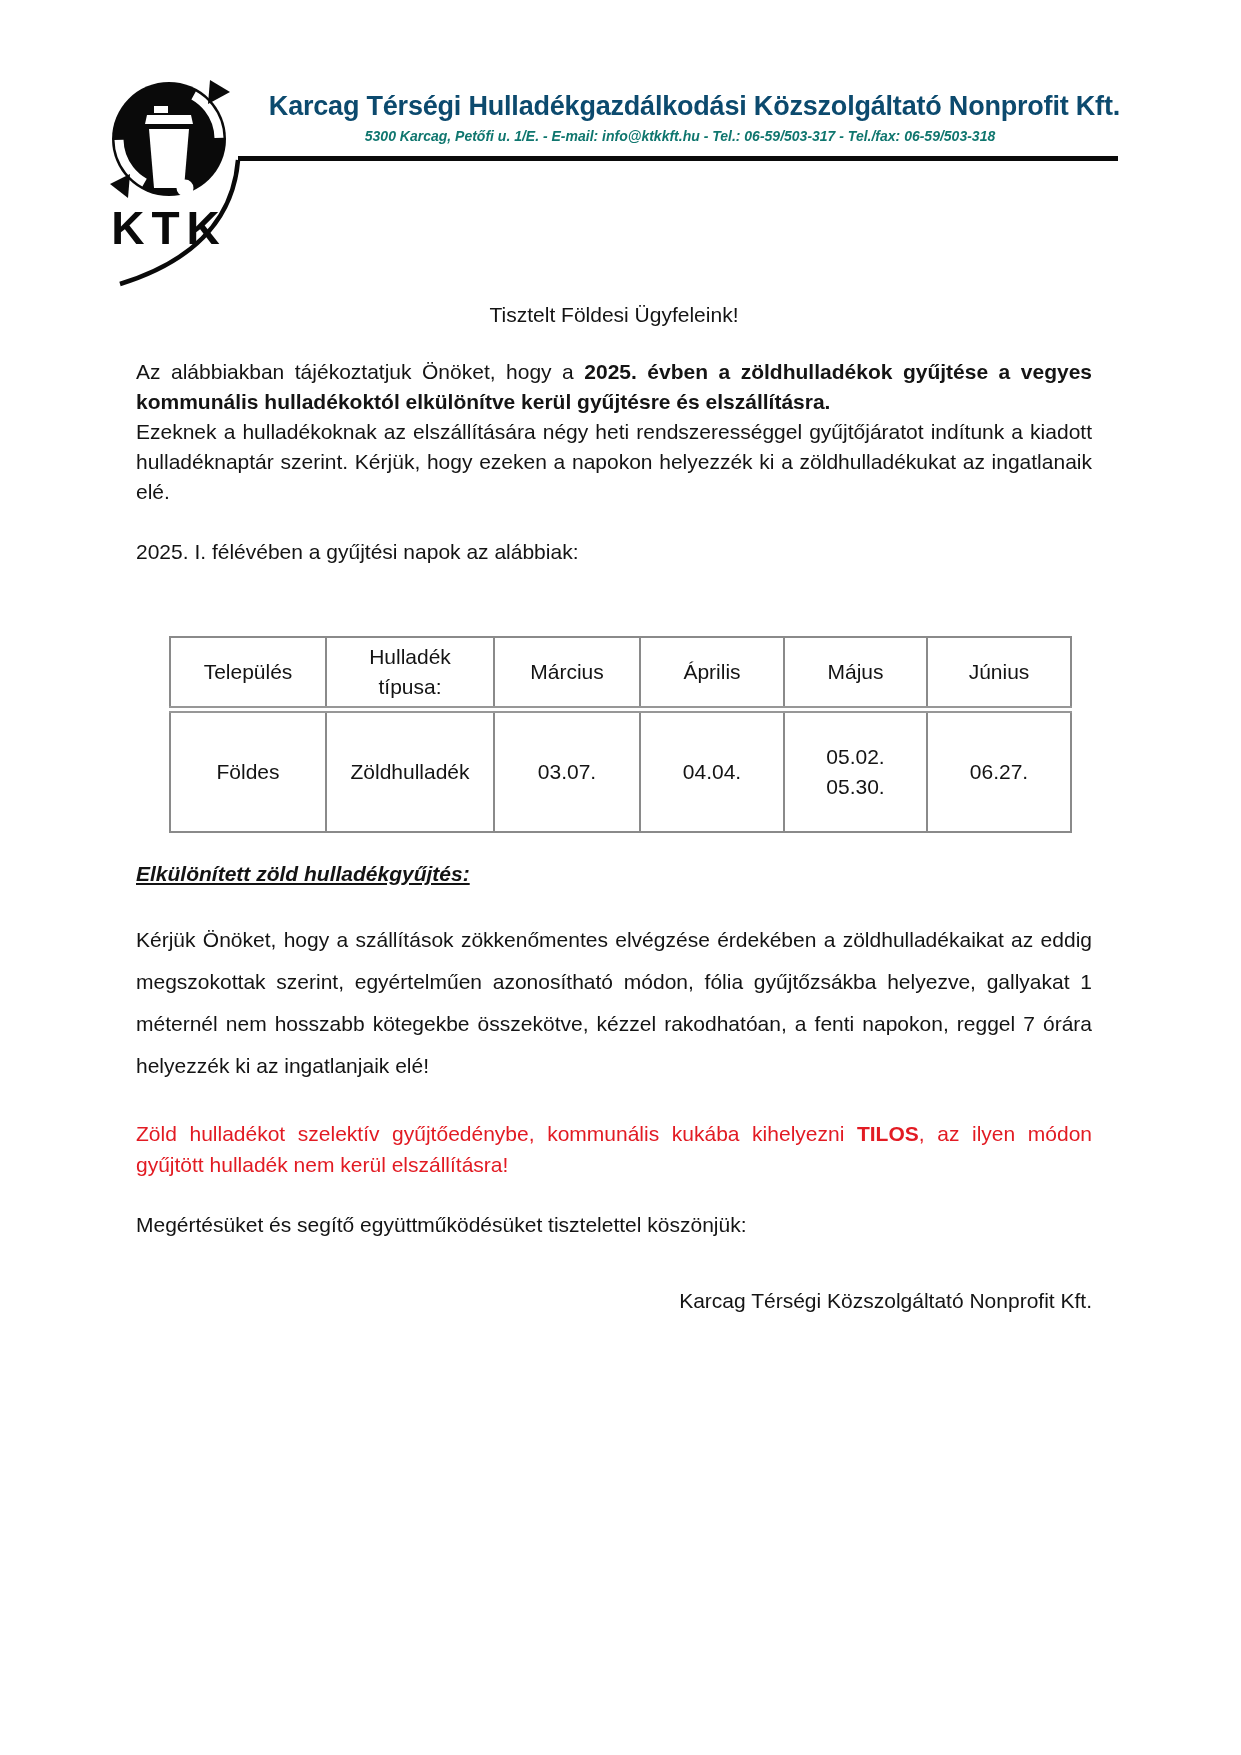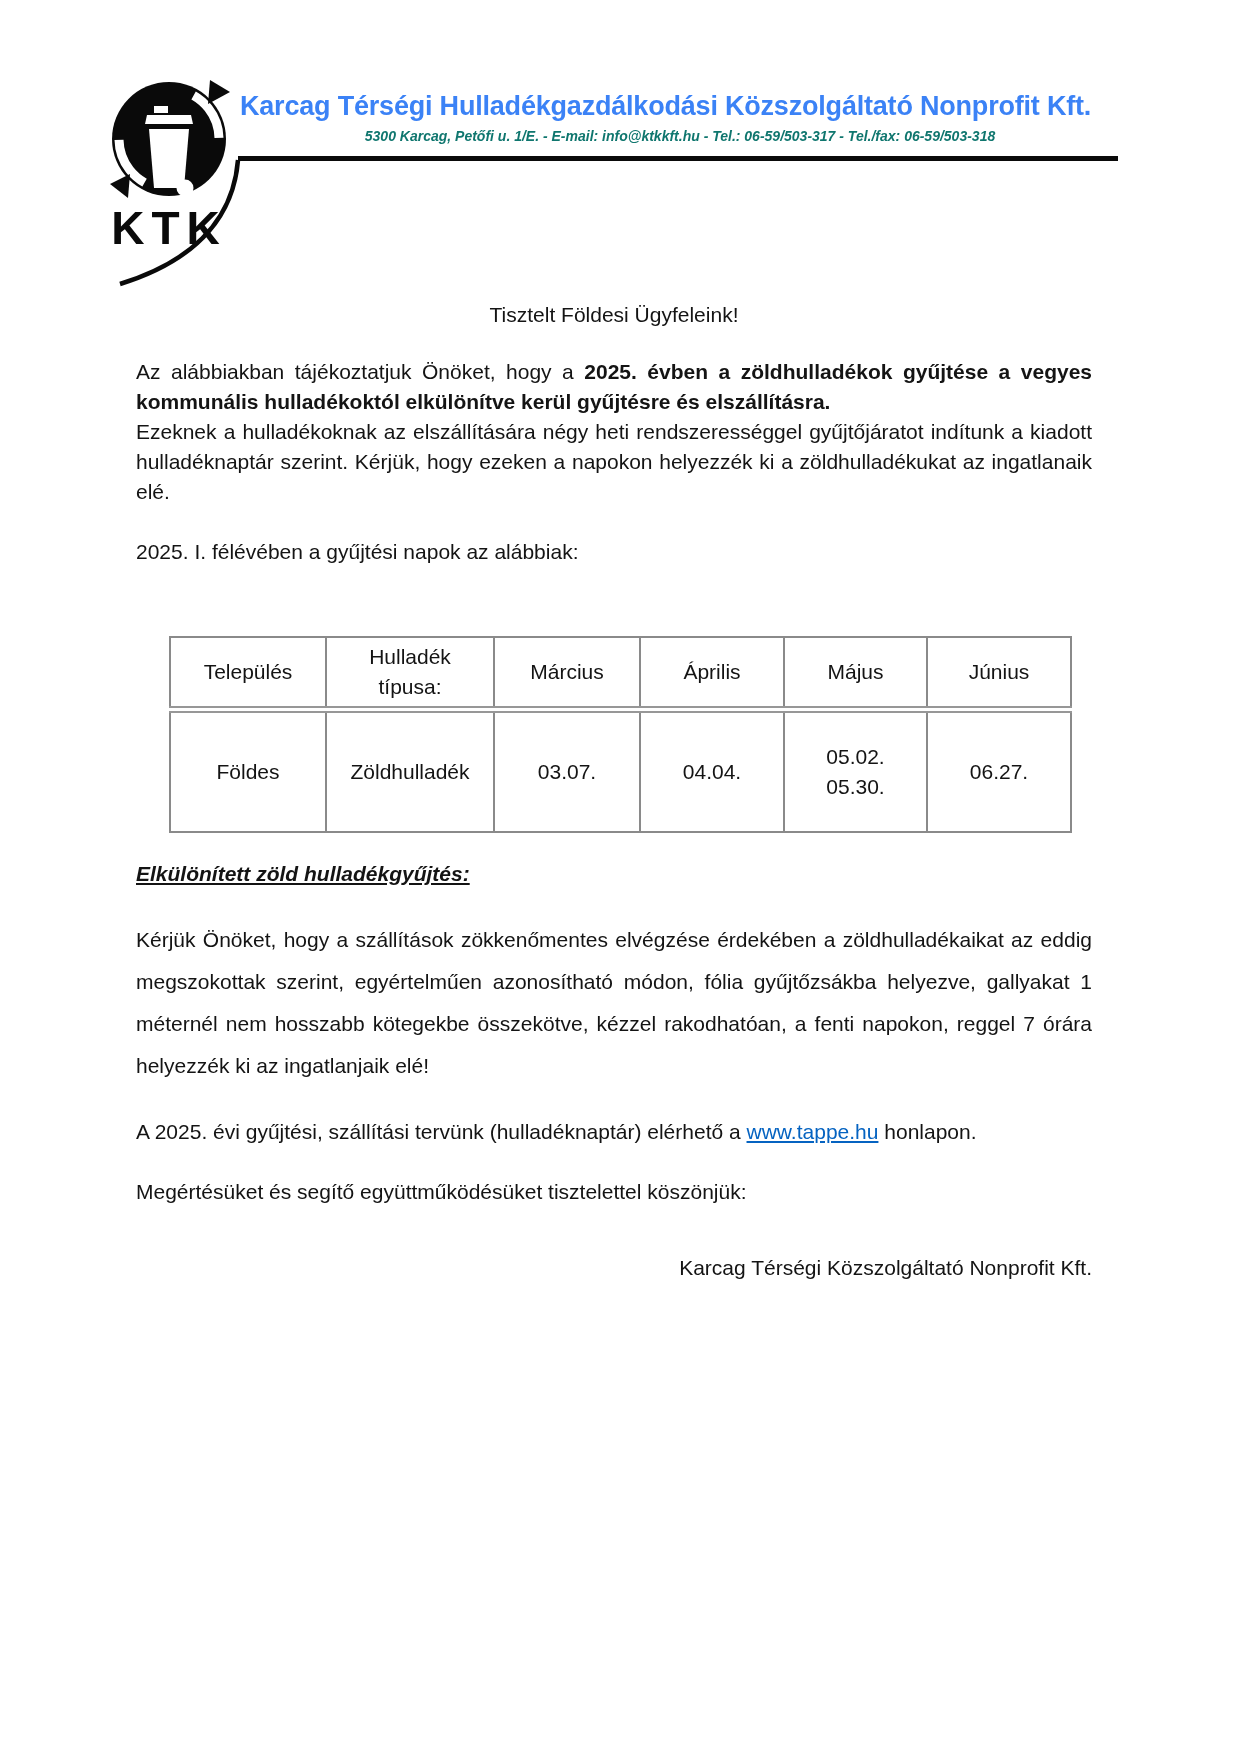--- a/index.html
+++ b/index.html
@@ -10,21 +10,21 @@
     color:#141414;
     position:relative;
     overflow:hidden;
   }
   .page { position:absolute; inset:0; background:#ffffff; }
 
   
   .logo-svg   { position:absolute; left:104px; top:76px; width:136px; height:174px; }
   .company-name {
     position:absolute; left:240px; top:90px; width:880px;
-    text-align:left; font-size:27px; font-weight:bold; line-height:32px; color:#3b82f6;
+    text-align:right; font-size:27px; font-weight:bold; line-height:32px; color:#0c4a6e;
     letter-spacing:-0.2px;
   }
   .contact-line {
     position:absolute; left:240px; top:127px; width:880px;
     text-align:center; font-size:14px; font-weight:bold; font-style:italic;
     line-height:18px; color:#0f766e;
   }
   .header-rule {
     position:absolute; left:238px; top:156px; width:880px; height:5px;
     background:#0a0a0a;
@@ -135,21 +135,21 @@
           </td>
           <td>06.27.</td>
         </tr>
       </tbody>
     </table>
 
     <div class="section-heading">Elkülönített zöld hulladékgyűjtés:</div>
 
     <p class="para p2"><span>Kérjük Önöket, hogy a szállítások zökkenőmentes elvégzése érdekében a zöldhulladékaikat az eddig megszokottak szerint, egyértelműen azonosítható módon, fólia gyűjtőzsákba helyezve, gallyakat 1 méternél nem hosszabb kötegekbe összekötve, kézzel rakodhatóan, a fenti napokon, reggel 7 órára helyezzék ki az ingatlanjaik elé!</span></p>
 
+    <p class="para p-red"><span>Zöld hulladékot szelektív gyűjtőedénybe, kommunális kukába kihelyezni </span><span style="font-weight: bold;">TILOS</span><span>, az ilyen módon gyűjtött hulladék nem kerül elszállításra!</span></p>
 
-    <p class="p-link"><span>A 2025. évi gyűjtési, szállítási tervünk (hulladéknaptár) elérhető a </span><a class="doc-link">www.tappe.hu</a><span> honlapon.</span></p>
 
     <p class="p-thanks">Megértésüket és segítő együttműködésüket tisztelettel köszönjük:</p>
 
     <p class="p-sign">Karcag Térségi Közszolgáltató Nonprofit Kft.</p>
 
   </div>
 </div>
 
 </body></html>

